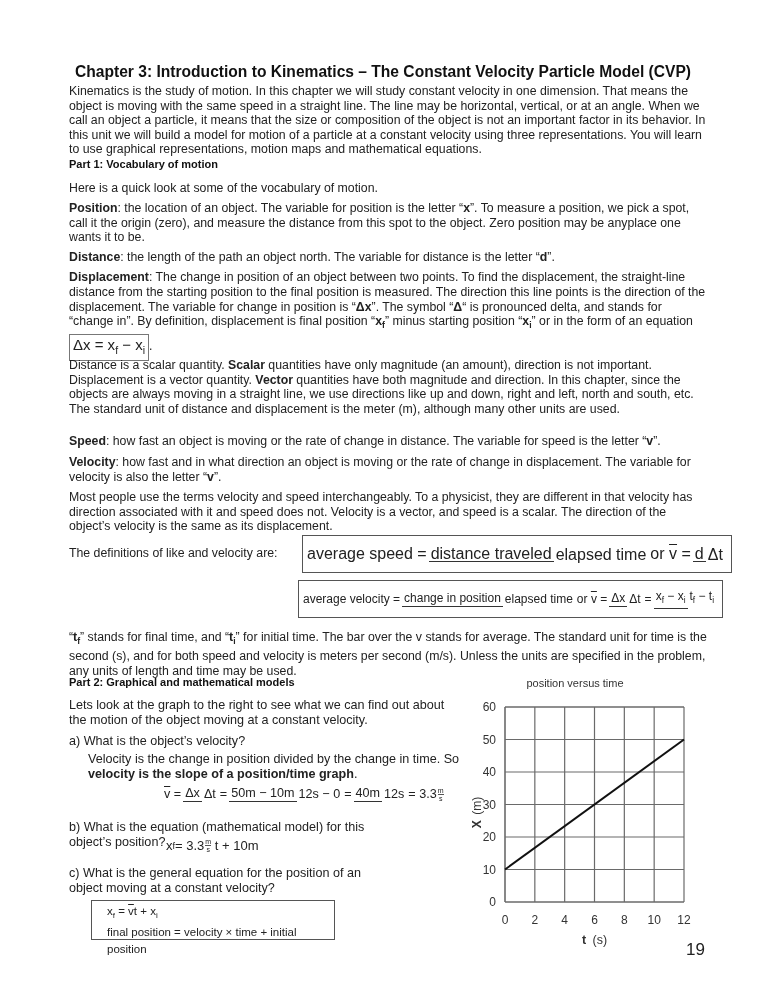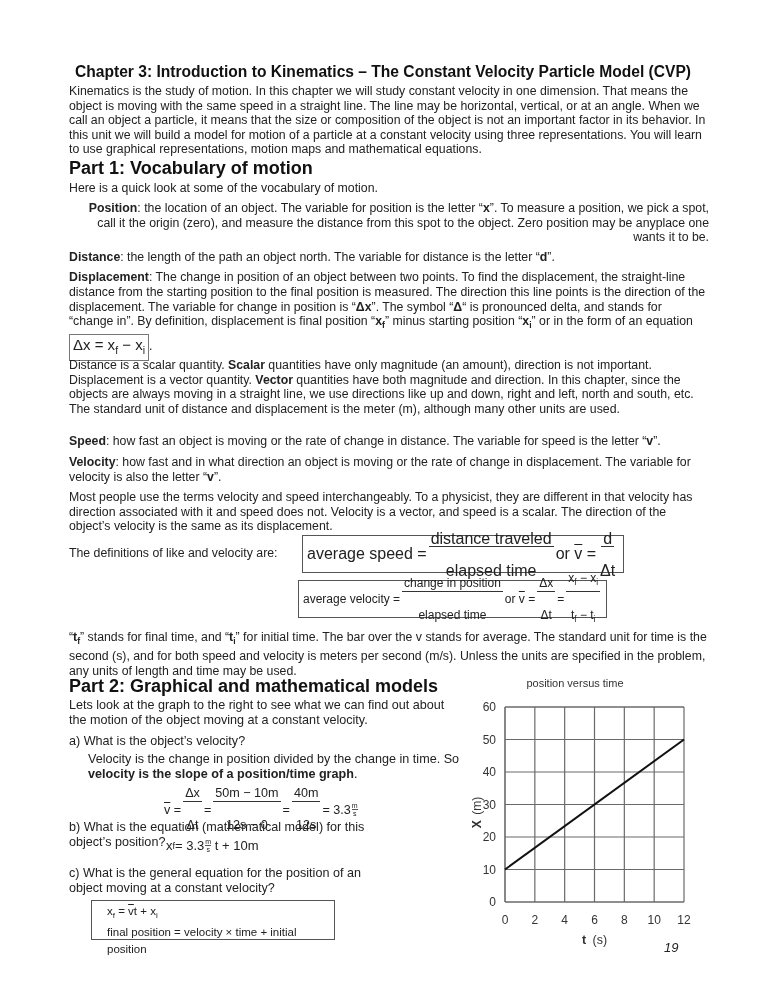--- a/index.html
+++ b/index.html
@@ -10,52 +10,52 @@
   h1 {
     position: absolute; left: 75px; top: 63px; margin: 0;
     font-size: 15.6px; font-weight: bold; color: #111; white-space: nowrap;
   }
   .p {
     position: absolute; left: 69px; width: 640px; margin: 0;
     font-size: 12.3px; line-height: 14.6px; color: #222;
   }
   h2 {
     position: absolute; left: 69px; margin: 0;
-    font-size: 18px; font-weight: bold; color: #111; white-space: nowrap;
+    font-size: 11px; font-weight: bold; color: #111; white-space: nowrap;
   }
   b { font-weight: bold; }
   .eqbox {
     position: absolute; border: 1px solid #555; background: #fff;
     font-family: "Liberation Sans", sans-serif; color: #222;
     display: flex; align-items: center; white-space: nowrap;
   }
-  .frac { display: inline-flex; flex-direction: column; align-items: center; vertical-align: middle; margin: 0 2px; gap: 16px; }
+  .frac { display: inline-flex; flex-direction: row; align-items: center; vertical-align: middle; margin: 0 2px; }
   .frac .num { border-bottom: 1px solid #333; padding: 0 2px; line-height: 15px; }
   .frac .den { padding: 0 2px; line-height: 15px; }
   .vbar { text-decoration: overline; }
   sub { font-size: 70%; }
   .small-frac { display: inline-flex; flex-direction: column; align-items: center; vertical-align: middle; font-size: 7px; line-height: 7px; margin-left: 1px; }
   .small-frac .num { border-bottom: 1px solid #555; }
   .q { position: absolute; font-size: 12.6px; line-height: 14.6px; color: #222; }
   .chart-svg { position: absolute; left: 455px; top: 670px; }
   .chart-svg text { font-family: "Liberation Sans", sans-serif; fill: #333; }
-  .pagenum { position: absolute; left: 664px; top: 940px; font-size: 13px; color: #222; font-style: italic; }
+  .pagenum { position: absolute; left: 686px; top: 940px; font-size: 17px; color: #222; }
 </style>
 </head>
 <body>
 
 <h1>Chapter 3: Introduction to Kinematics – The Constant Velocity Particle Model (CVP)</h1>
 
 <p class="p" style="top:84px;">Kinematics is the study of motion.  In this chapter we will study constant velocity in one dimension.  That means the object is moving with the same speed in a straight line.  The line may be horizontal, vertical, or at an angle. When we call an object a particle, it means that the size or composition of the object is not an important factor in its behavior.  In this unit we will build a model for motion of a particle at a constant velocity using three representations.  You will learn to use graphical representations, motion maps and mathematical equations.</p>
 
 <h2 style="top:158px;">Part 1: Vocabulary of motion</h2>
 
 <p class="p" style="top:181px;">Here is a quick look at some of the vocabulary of motion.</p>
 
-<p class="p" style="top:201px;text-align:right;">
+<p class="p" style="top:201px;">
   <b>Position</b><span>: the location of an object.  The variable for position is the letter “</span><b>x</b><span>”.  To measure a position, we pick a spot, call it the origin (zero), and measure the distance from this spot to the object.  Zero position may be anyplace one wants it to be.</span>
 </p>
 
 <p class="p" style="top:250px;">
   <b>Distance</b><span>: the length of the path an object north.  The variable for distance is the letter “</span><b>d</b><span>”.</span>
 </p>
 
 <p class="p" style="top:270px; line-height:14.8px;">
   <b>Displacement</b><span>: The change in position of an object between two points.  To find the displacement, the straight-line distance from the starting position to the final position is measured.  The direction this line points is the direction of the displacement. The variable for change in position is “</span><b>Δx</b><span>”. The symbol “</span><b>Δ</b><span>“ is pronounced delta, and stands for “change in”.  By definition, displacement is final position “</span><b>x</b><b><sub>f</sub></b><span>” minus starting position “</span><b>x</b><b><sub>i</sub></b><span>” or in the form of an equation </span><span style="display:inline-block; border:1px solid #777; padding:1px 3px; font-size:15px; line-height:17px;"><span>Δx = x</span><sub>f</sub><span> − x</span><sub>i</sub></span><span>.</span>
 </p>

